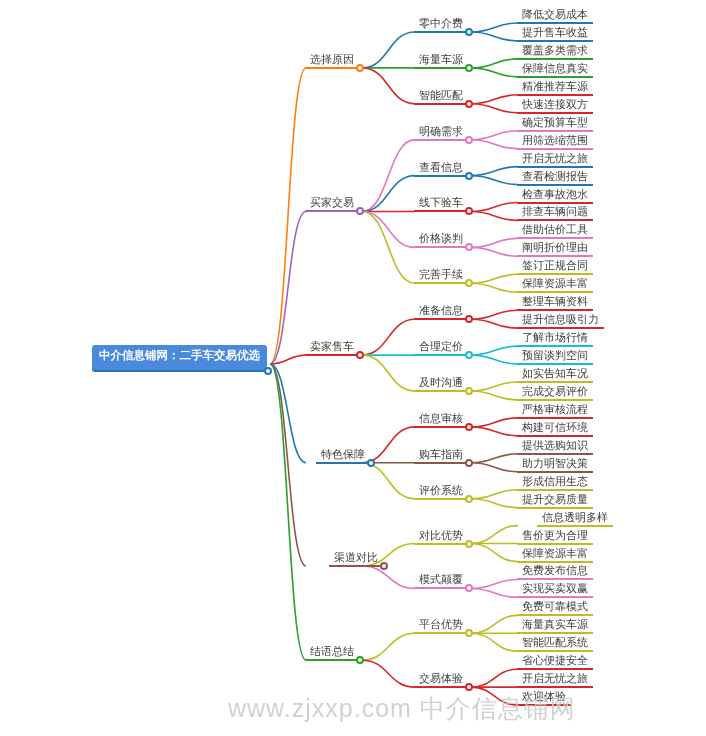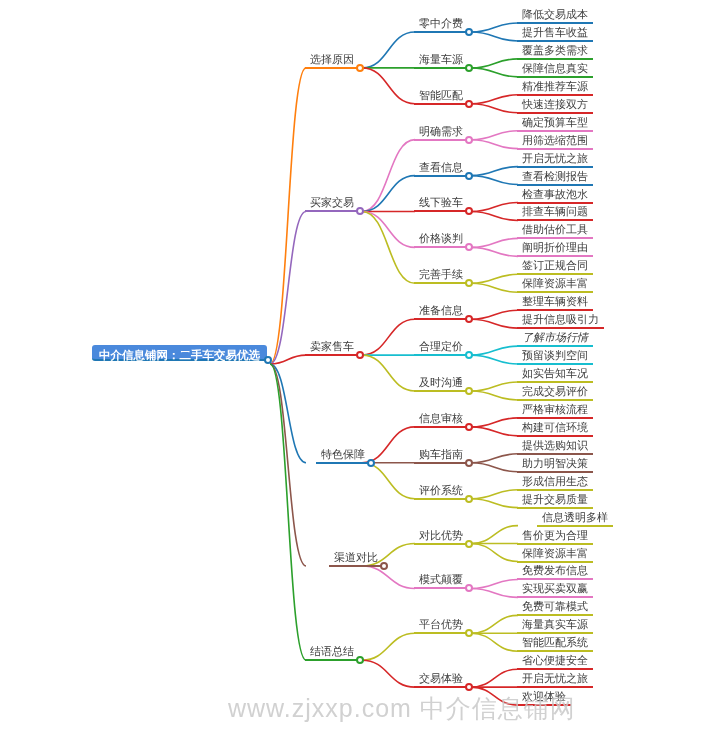--- a/index.html
+++ b/index.html
@@ -28,21 +28,21 @@
     position:absolute;
     right:-5px;
     bottom:-5px;
     width:8px;
     height:8px;
     background:#fff;
     border:2px solid #999;
     border-radius:50%;
   }
   .node.root {
-    height:16px;
+    height:27px;
     font-size:11.5px;
     line-height:16px;
     font-weight:bold;
     color:#ffffff;
     border-radius:3px;
     padding:2px 7px 0 7px;
   }
   .watermark {
     position:absolute;
     left:228px;
@@ -148,21 +148,21 @@
     <div class="node" style="left: 517px; top: 221.4px; border-bottom-color: rgb(227, 119, 194);"><span>借助估价工具</span></div>
     <div class="node" style="left: 517px; top: 239.35px; border-bottom-color: rgb(227, 119, 194);"><span>阐明折价理由</span></div>
     <div class="node" style="left: 414px; top: 230.375px; border-bottom-color: rgb(227, 119, 194);"><span>价格谈判</span><span class="dot" style="border-color: rgb(227, 119, 194);"></span></div>
     <div class="node" style="left: 517px; top: 257.3px; border-bottom-color: rgb(188, 189, 34);"><span>签订正规合同</span></div>
     <div class="node" style="left: 517px; top: 275.25px; border-bottom-color: rgb(188, 189, 34);"><span>保障资源丰富</span></div>
     <div class="node" style="left: 414px; top: 266.275px; border-bottom-color: rgb(188, 189, 34);"><span>完善手续</span><span class="dot" style="border-color: rgb(188, 189, 34);"></span></div>
     <div class="node" style="left: 305px; top: 194.475px; border-bottom-color: rgb(148, 103, 189);"><span>买家交易</span><span class="dot" style="border-color: rgb(148, 103, 189);"></span></div>
     <div class="node" style="left: 517px; top: 293.2px; border-bottom-color: rgb(214, 39, 40);"><span>整理车辆资料</span></div>
     <div class="node" style="left: 517px; top: 311.15px; border-bottom-color: rgb(214, 39, 40);"><span>提升信息吸引力</span></div>
     <div class="node" style="left: 414px; top: 302.175px; border-bottom-color: rgb(214, 39, 40);"><span>准备信息</span><span class="dot" style="border-color: rgb(214, 39, 40);"></span></div>
-    <div class="node" style="left: 517px; top: 329.1px; border-bottom-color: rgb(23, 190, 207); font-style: italic;"><span>了解市场行情</span></div>
+    <div class="node" style="left: 517px; top: 329.1px; border-bottom-color: rgb(23, 190, 207);"><span>了解市场行情</span></div>
     <div class="node" style="left: 517px; top: 347.05px; border-bottom-color: rgb(23, 190, 207);"><span>预留谈判空间</span></div>
     <div class="node" style="left: 414px; top: 338.075px; border-bottom-color: rgb(23, 190, 207);"><span>合理定价</span><span class="dot" style="border-color: rgb(23, 190, 207);"></span></div>
     <div class="node" style="left: 517px; top: 365px; border-bottom-color: rgb(188, 189, 34);"><span>如实告知车况</span></div>
     <div class="node" style="left: 517px; top: 382.95px; border-bottom-color: rgb(188, 189, 34);"><span>完成交易评价</span></div>
     <div class="node" style="left: 414px; top: 373.975px; border-bottom-color: rgb(188, 189, 34);"><span>及时沟通</span><span class="dot" style="border-color: rgb(188, 189, 34);"></span></div>
     <div class="node" style="left: 305px; top: 338.075px; border-bottom-color: rgb(214, 39, 40);"><span>卖家售车</span><span class="dot" style="border-color: rgb(214, 39, 40);"></span></div>
     <div class="node" style="left: 517px; top: 400.9px; border-bottom-color: rgb(214, 39, 40);"><span>严格审核流程</span></div>
     <div class="node" style="left: 517px; top: 418.85px; border-bottom-color: rgb(214, 39, 40);"><span>构建可信环境</span></div>
     <div class="node" style="left: 414px; top: 409.875px; border-bottom-color: rgb(214, 39, 40);"><span>信息审核</span><span class="dot" style="border-color: rgb(214, 39, 40);"></span></div>
     <div class="node" style="left: 517px; top: 436.8px; border-bottom-color: rgb(140, 86, 75);"><span>提供选购知识</span></div>

